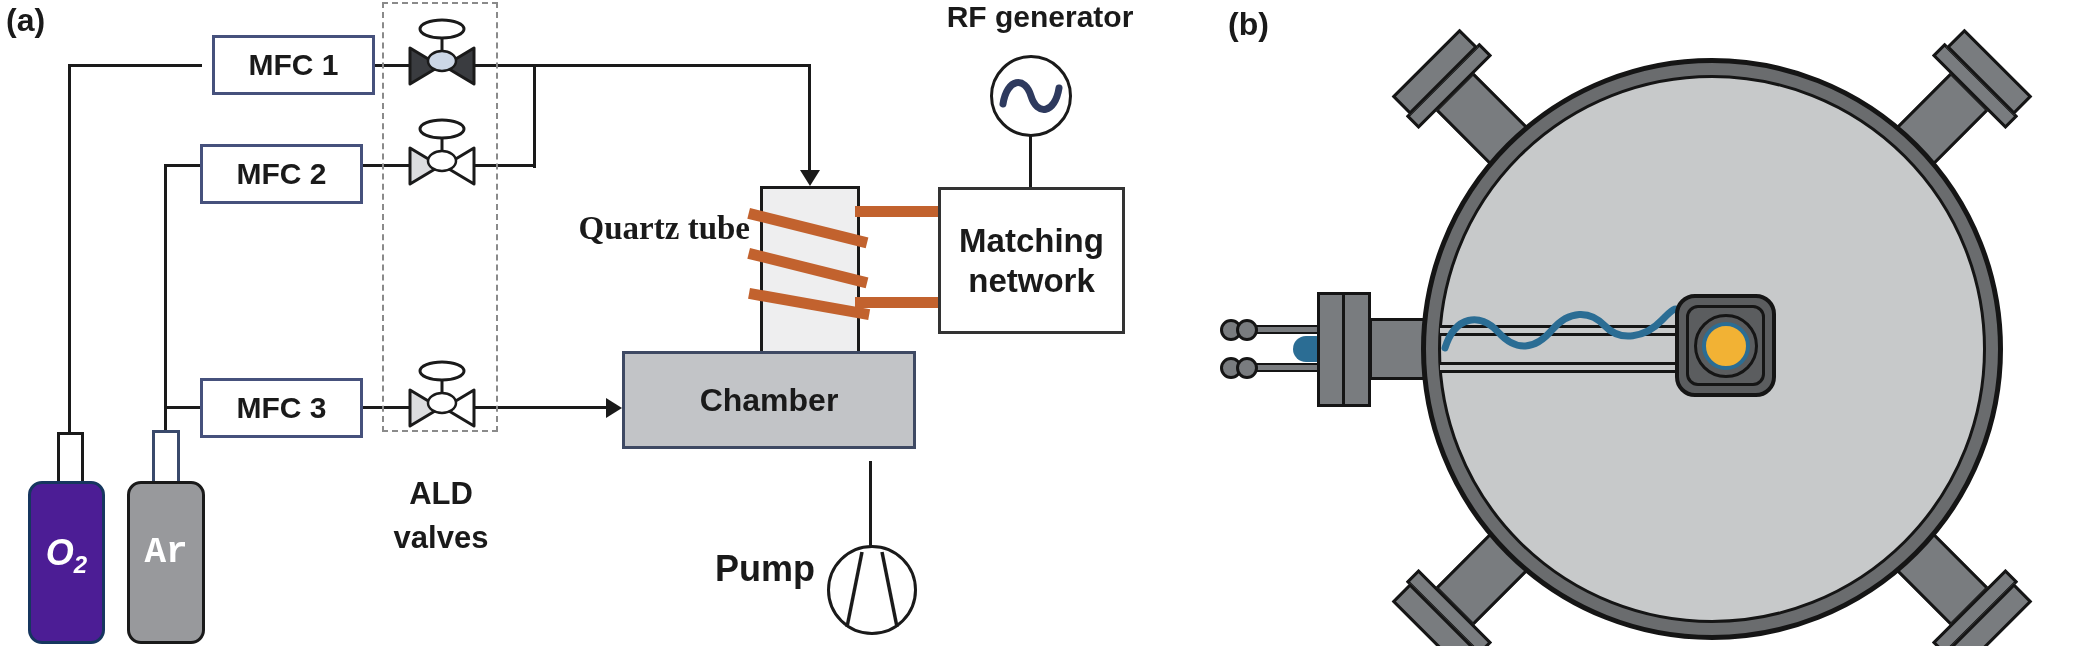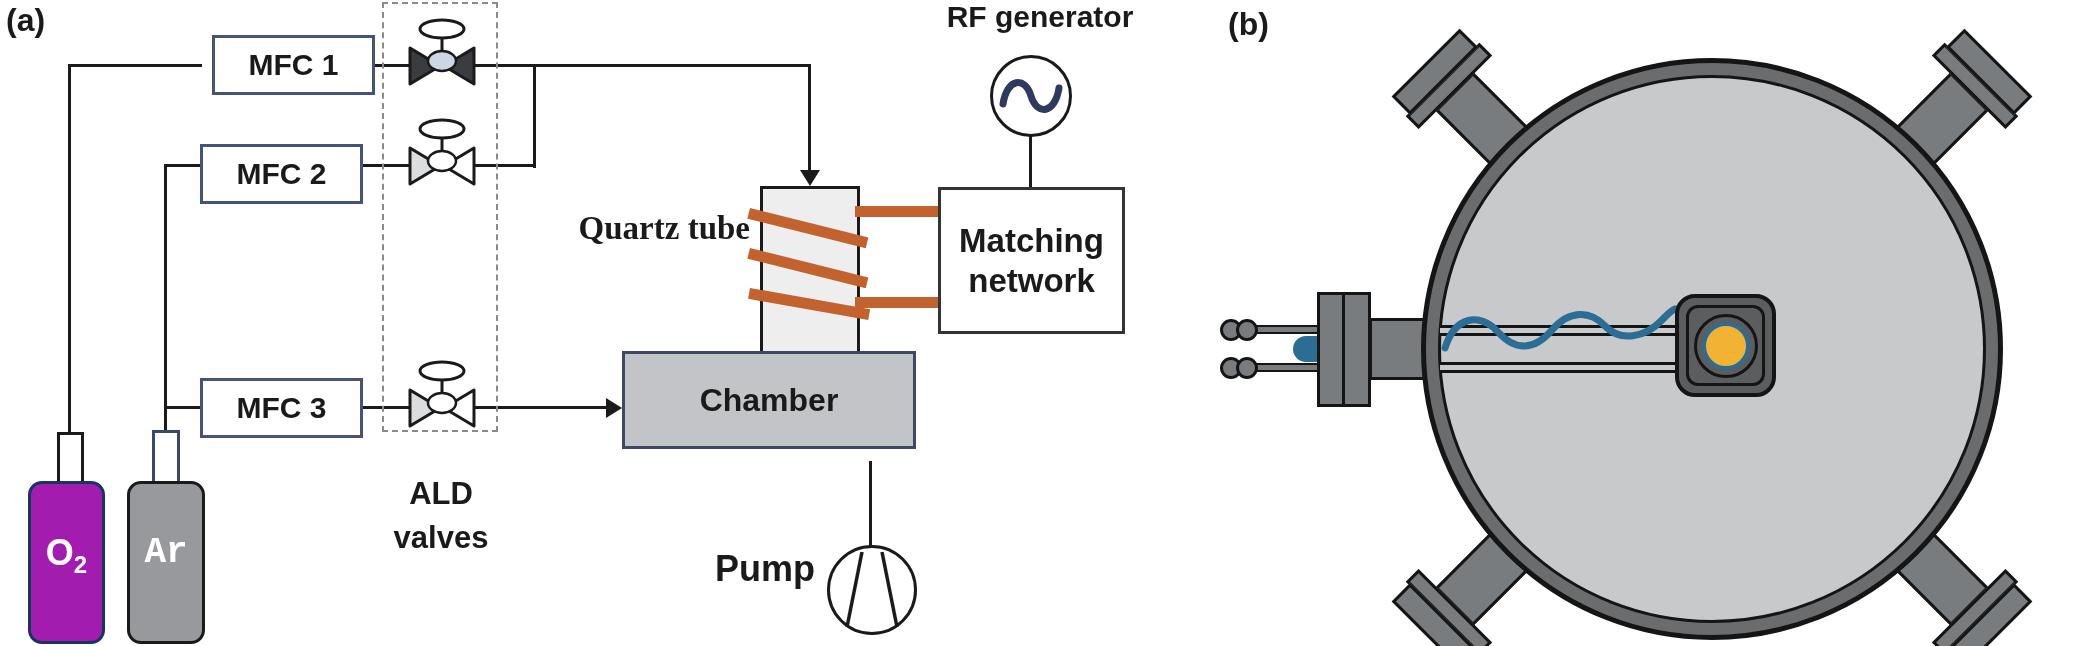--- a/index.html
+++ b/index.html
@@ -135,21 +135,21 @@
 
 <div class="lbl" style="left:690px;top:548px;width:125px;text-align:right;font-size:36px;">Pump</div>
 <div class="circle" style="left:827px;top:545px;width:90px;height:90px;">
   <svg width="83" height="83" style="position:absolute;left:0;top:0;">
     <line x1="32" y1="4" x2="17" y2="79" stroke="#1a1a1a" stroke-width="3.5"></line>
     <line x1="52" y1="4" x2="67" y2="79" stroke="#1a1a1a" stroke-width="3.5"></line>
   </svg>
 </div>
 
 <div class="neck" style="left:57px;top:432px;width:27px;height:52px;border:3px solid #1a1a1a;"></div>
-<div class="cyl" style="left:28px;top:481px;width:77px;height:163px;background:#a21caf;border:3px solid #16365f;">
+<div class="cyl" style="left:28px;top:481px;width:77px;height:163px;background:#4c1d95;border:3px solid #16365f;font-style:italic;">
   <div style="padding-top:48px;"><span>O</span><sub style="font-size:24px;">2</sub></div>
 </div>
 <div class="neck" style="left:152px;top:430px;width:28px;height:54px;border:3px solid #39496b;"></div>
 <div class="cyl" style="left:127px;top:481px;width:78px;height:163px;background:#98999c;border:3px solid #1a1a1a;">
   <div style="padding-top:48px;font-family:Liberation Mono, monospace;">Ar</div>
 </div>
 
 <div class="lbl panel-label" style="left:1228px;top:6px;">(b)</div>
 
 <div class="port" style="--a:-135deg;transform:rotate(-135deg) translateX(350px);">

